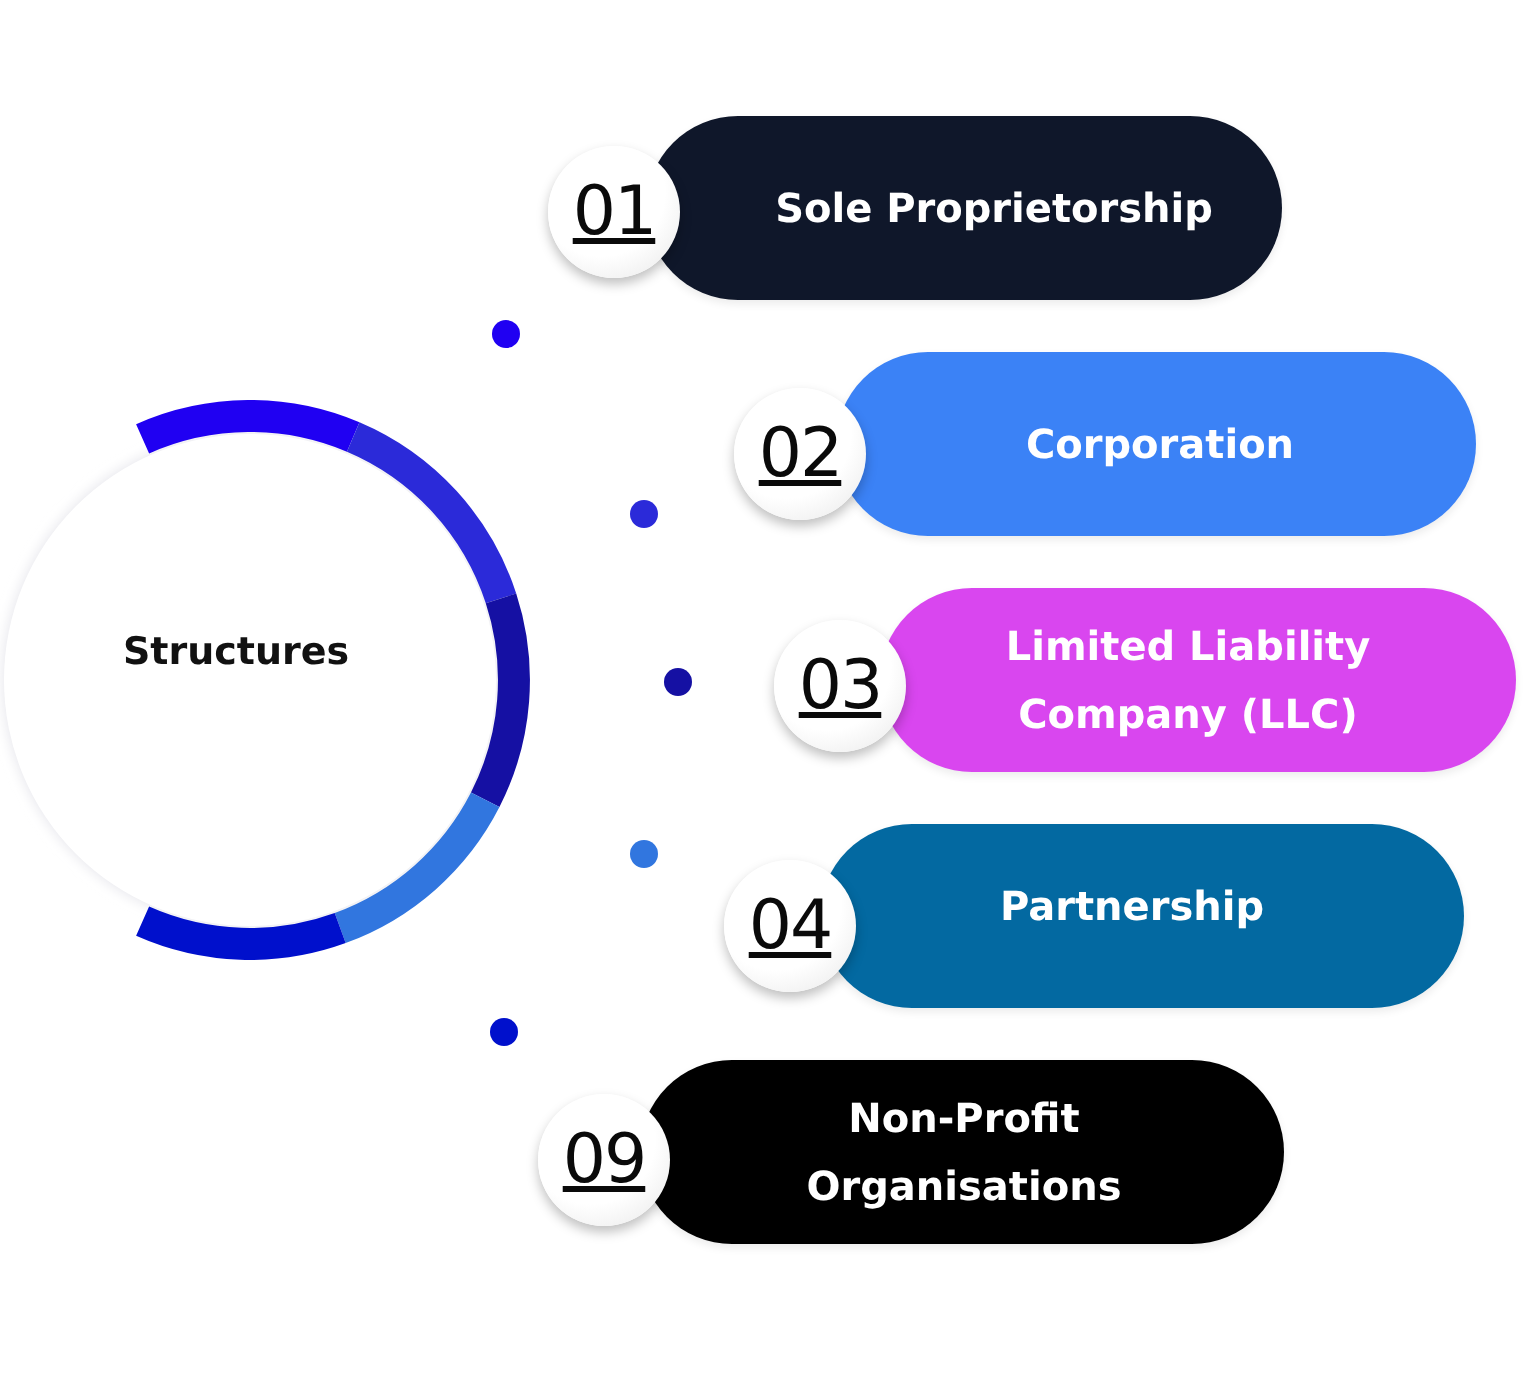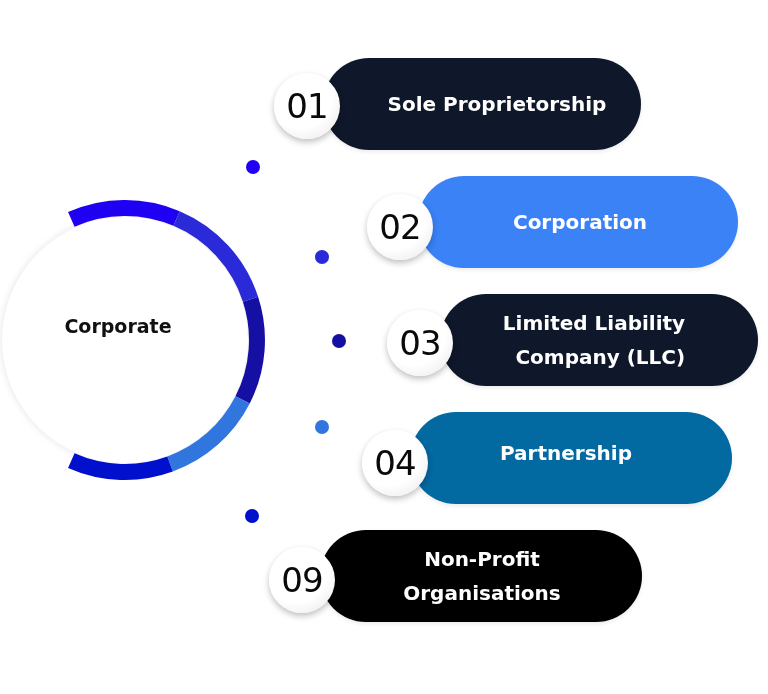--- a/index.html
+++ b/index.html
@@ -16,20 +16,21 @@
     font-weight:bold; font-size:20px; line-height:34px; box-sizing:border-box;
     box-shadow:0 2px 4px rgba(0,0,0,0.08);
   }
   .badge {
     position:absolute; width:66px; height:66px; border-radius:50%;
     background:radial-gradient(circle at 40% 35%, #ffffff 0%, #ffffff 55%, #e6e6e6 100%);
     box-shadow:0 3px 6px rgba(0,0,0,0.25);
     display:flex; align-items:center; justify-content:center;
     font-family:"DejaVu Sans","Liberation Sans",sans-serif; font-size:34px; color:#0a0a0a;
     letter-spacing:-1px;
+    text-decoration:underline;
   }
 </style>
 </head>
 <body>
 
 <svg class="ring-svg" viewBox="0 0 768 694" xmlns="http://www.w3.org/2000/svg">
   <defs>
     <filter id="softshadow" x="-20%" y="-20%" width="140%" height="140%">
       <feGaussianBlur stdDeviation="3"></feGaussianBlur>
     </filter>
@@ -43,21 +44,21 @@
   <path d="M 176.6 218.5 A 132 132 0 0 1 250.5 299.2" fill="none" stroke="#2B2AD9" stroke-width="16"></path>
 
   <path d="M 250.5 299.2 A 132 132 0 0 1 242.6 399.9" fill="none" stroke="#1510A3" stroke-width="16"></path>
 
   <path d="M 242.6 399.9 A 132 132 0 0 1 170.1 464.0" fill="none" stroke="#3176DF" stroke-width="16"></path>
 
   <path d="M 170.1 464.0 A 132 132 0 0 1 71.3 460.6" fill="none" stroke="#0010CC" stroke-width="16"></path>
 </svg>
 
 <div class="hub-title">
-  <div>Corporate</div>
+  <div>Structures</div>
 </div>
 
 <div class="dot" style="left:246px; top:160px; background:#2000F2;"></div>
 <div class="dot" style="left:315px; top:250px; background:#2B2AD9;"></div>
 <div class="dot" style="left:332px; top:334px; background:#1510A3;"></div>
 <div class="dot" style="left:315px; top:420px; background:#3176DF;"></div>
 <div class="dot" style="left:245px; top:509px; background:#0010CC;"></div>
 
 <div class="pill" style="left:323px; top:58px; width:318px; background:#0f172a; padding-left:30px;">
   <div>
@@ -66,21 +67,21 @@
 </div>
 <div class="badge" style="left:274px; top:73px;">01</div>
 
 <div class="pill" style="left:418px; top:176px; width:320px; background:#3b82f6; padding-left:4px;">
   <div>
     <div>Corporation</div>
   </div>
 </div>
 <div class="badge" style="left:367px; top:194px;">02</div>
 
-<div class="pill" style="left:440px; top:294px; width:318px; background:#0f172a; padding-right:10px;text-align:right;">
+<div class="pill" style="left:440px; top:294px; width:318px; background:#d946ef; padding-right:10px;">
   <div>
     <div>Limited Liability</div>
     <div>Company (LLC)</div>
   </div>
 </div>
 <div class="badge" style="left:387px; top:310px;">03</div>
 
 <div class="pill" style="left:410px; top:412px; width:322px; background:#0369a1; padding-right:10px; align-items:flex-start; padding-top:24px;">
   <div>
     <div>Partnership</div>

